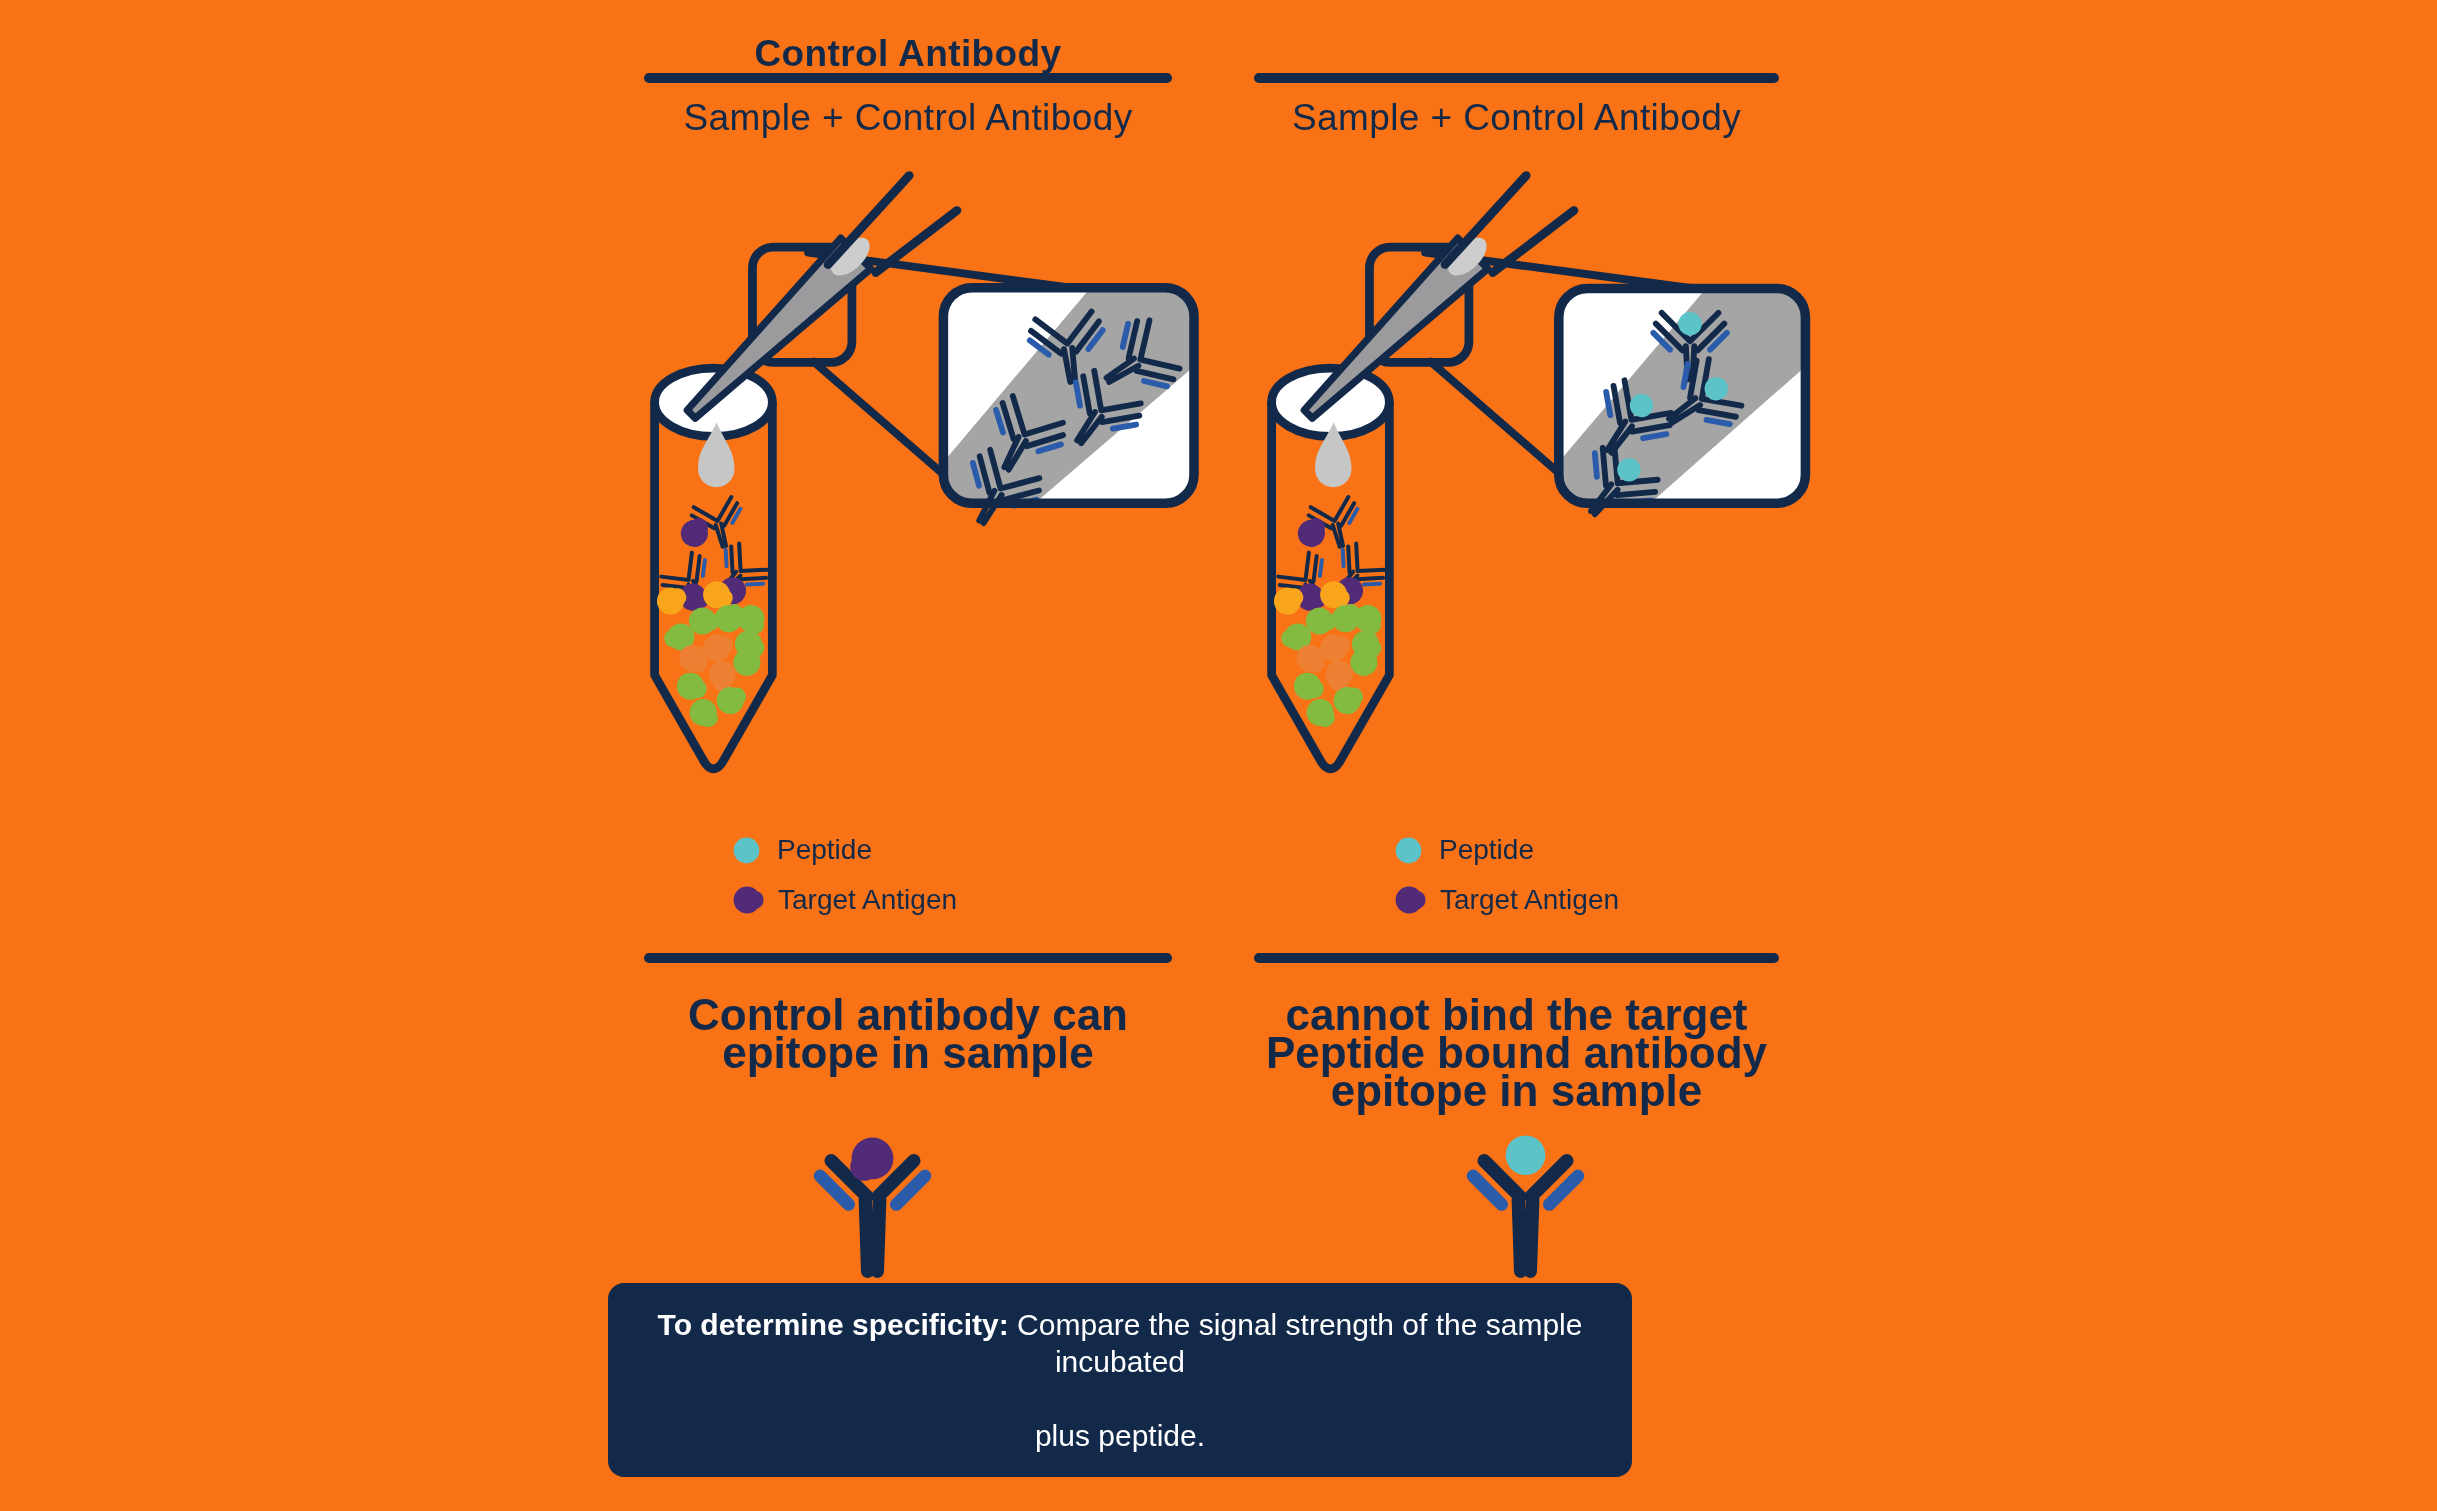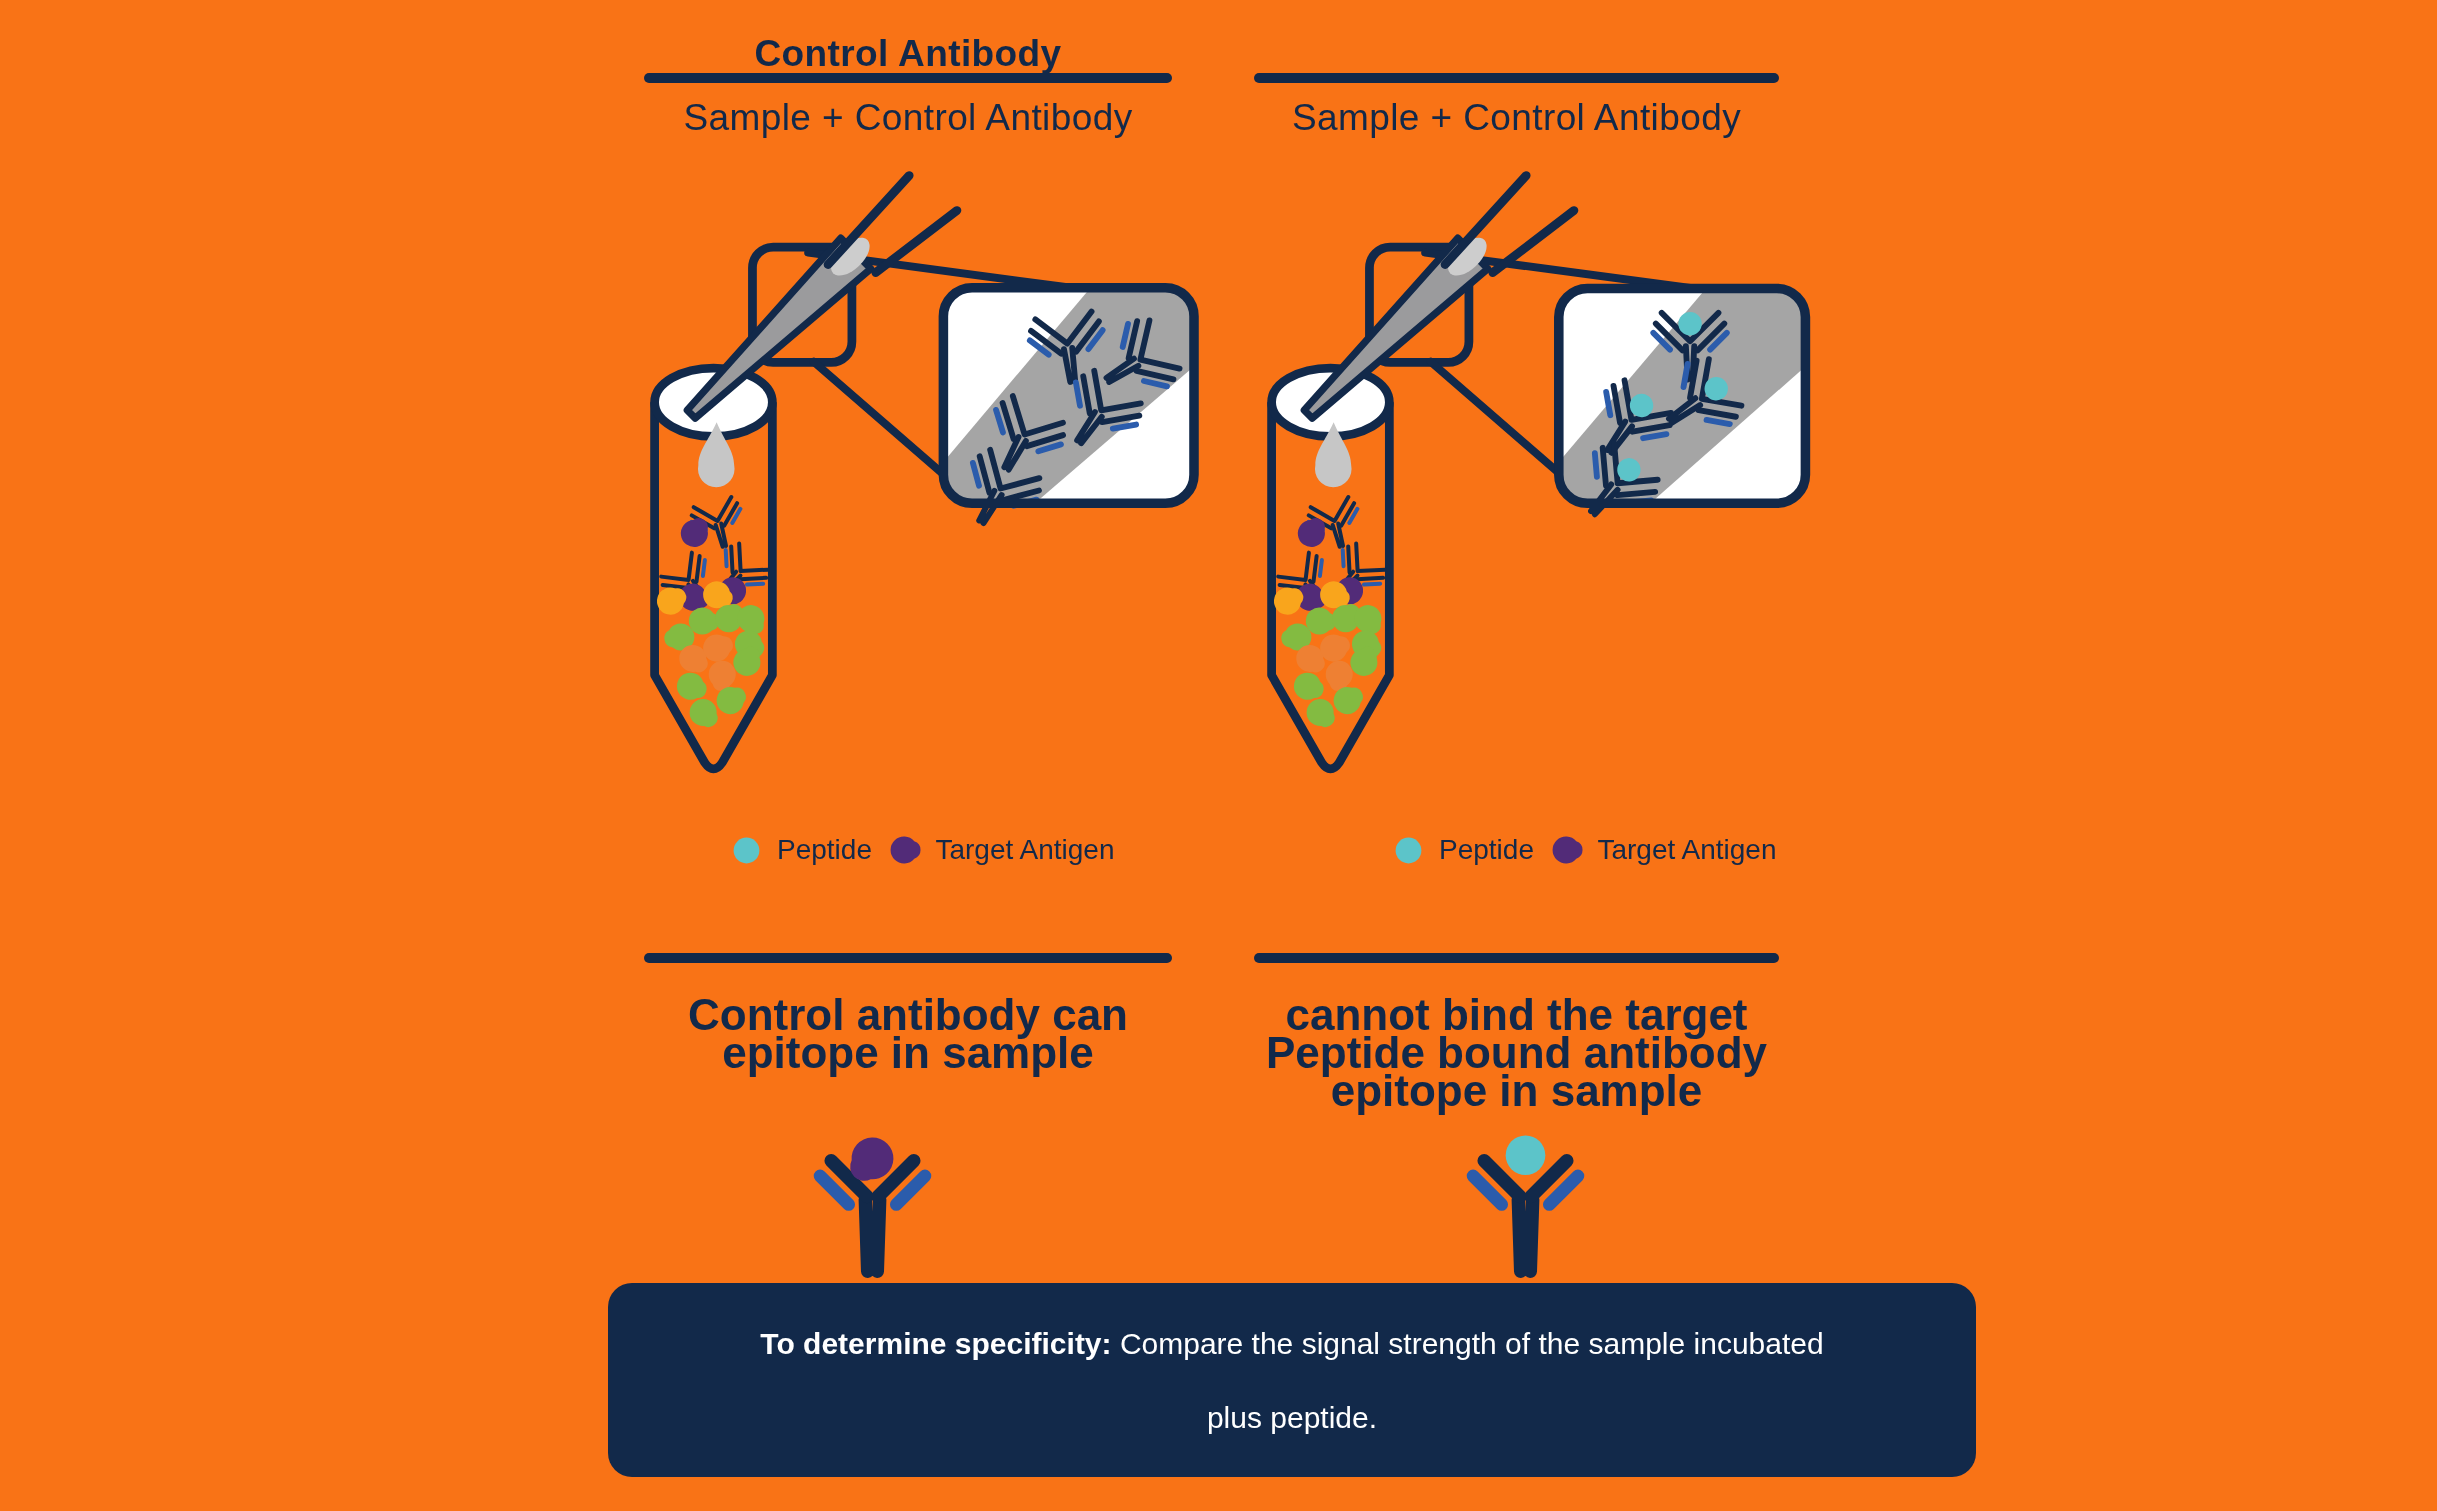--- a/index.html
+++ b/index.html
@@ -2,27 +2,27 @@
 <html style="--navy: #12294A; --blue: #2B5CAC; --teal: #5CC4C9; --purple: #522B78; --green: #83BB41; --orange-bright: #F9A51C; --orange-dark: #EE8033; --gray-band: #A5A5A5; --gray-pipette: #9B9B9D; --gray-light: #CDCDCD; --gray-drop: #C6C6C6;font-size:12.7px"><head>
 <meta charset="utf-8">
 <style>
   html,body{margin:0;padding:0;background:#fff;}
   .page{position:relative;width:2438px;height:1511px;background:#f97316;overflow:hidden;
         font-family:"Liberation Sans", sans-serif;}
   .col{position:absolute;text-align:center;color:var(--navy);}
   .title{font-size:37px;font-weight:bold;white-space:nowrap;letter-spacing:0.4px;}
   .rule{position:absolute;height:10.3px;border-radius:5.6px;background:var(--navy);}
   .subtitle{font-size:37px;font-weight:normal;white-space:nowrap;letter-spacing:0.4px;}
-  .legend{position:absolute;display:flex;flex-direction:row;gap:17.5px;}
+  .legend{position:absolute;display:flex;flex-direction:column;gap:17.5px;}
   .legend-row{display:flex;align-items:center;gap:16px;}
   .legend-label{font-size:28px;color:var(--navy);white-space:nowrap;}
   .headline{position:absolute;text-align:center;color:var(--navy);
             font-size:44px;font-weight:bold;line-height:38px;}
-  .footer{position:absolute;left:608px;top:1283px;width:1368px;height:194px;
-          background:var(--navy);border-radius:24px;display:flex;align-items:center;
+  .footer{position:absolute;left:608px;top:1283px;width:1024px;height:194px;
+          background:var(--navy);border-radius:16px;display:flex;align-items:center;
           justify-content:center;}
   .footer-text{color:#fff;font-size:30px;line-height:37px;text-align:center;width:1194px;}
   .footer-text .lead{font-weight:bold;}
   svg{position:absolute;overflow:visible;}
   
   .sn{stroke:var(--navy);}  .sb{stroke:var(--blue);}
   .no{fill:none;}           .fw{fill:#fff;}
   .fp{fill:var(--purple);}  .ft{fill:var(--teal);}
   .fg{fill:var(--green);}   .fo{fill:var(--orange-bright);}
   .fod{fill:var(--orange-dark);}

